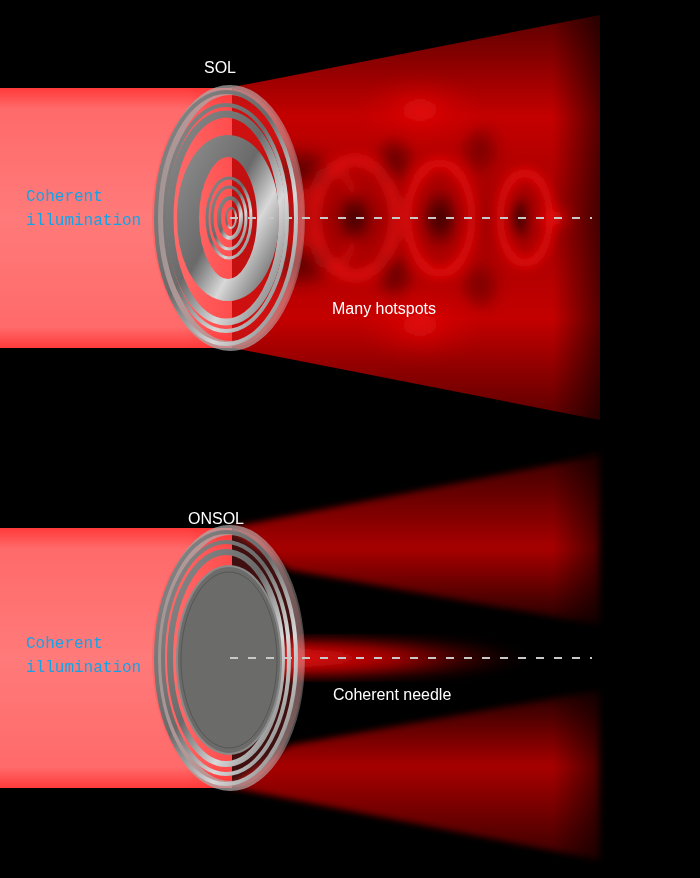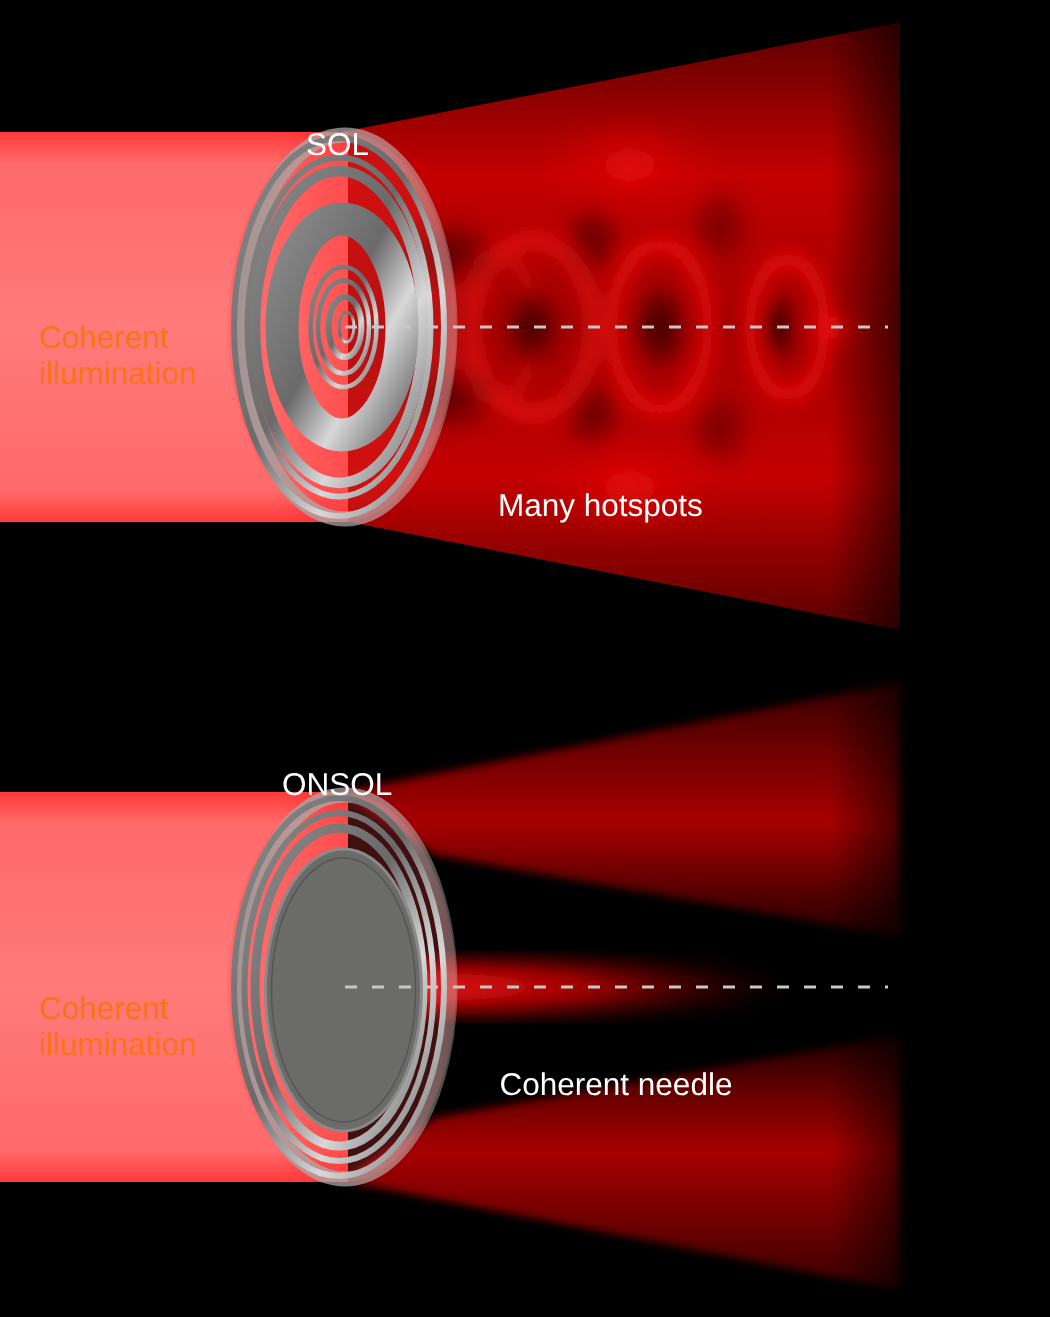--- a/index.html
+++ b/index.html
@@ -1,20 +1,20 @@
 <!DOCTYPE html>
 <html><head>
 <meta charset="utf-8">
 <style>
   html, body { margin: 0; padding: 0; background: #000; }
   body { width: 700px; height: 878px; overflow: hidden; position: relative; font-family: "Liberation Sans", sans-serif; }
   svg { position: absolute; left: 0; top: 0; }
-  .label { position: absolute; font-family: "Liberation Sans", sans-serif; font-size: 21px; line-height: 22px; white-space: nowrap; margin-top: 29px; }
+  .label { position: absolute; font-family: "Liberation Sans", sans-serif; font-size: 16px; line-height: 22px; white-space: nowrap; }
   .label.white { color: #ffffff; }
-  .label.black { color: #f97316; }
+  .label.black { color: #0ea5e9; font-family: Liberation Mono, monospace; }
 </style>
 </head>
 <body>
 
 <svg width="700" height="878" viewBox="0 0 700 878">
   <defs>
 
     <linearGradient id="beamGrad" x1="0" y1="0" x2="0" y2="1">
       <stop offset="0" stop-color="#ff3a3a"></stop>
       <stop offset="0.08" stop-color="#ff6a6a"></stop>
@@ -163,16 +163,16 @@
 
     <line x1="230" y1="658" x2="592" y2="658" stroke="#c8c8c8" stroke-width="2" stroke-dasharray="8,10"></line>
   </g>
 </svg>
 
 <div class="label white" style="left:204px; top:57px;">SOL</div>
 <div class="label black" style="left:26px; top:186px;">Coherent</div>
 <div class="label black" style="left:26px; top:210px;">illumination</div>
 <div class="label white" style="left:332px; top:298px;">Many hotspots</div>
 
-<div class="label white" style="left:188px; top:484px;">ONSOL</div>
+<div class="label white" style="left:188px; top:508px;">ONSOL</div>
 <div class="label black" style="left:26px; top:633px;">Coherent</div>
 <div class="label black" style="left:26px; top:657px;">illumination</div>
 <div class="label white" style="left:333px; top:684px;">Coherent needle</div>
 
 </body></html>

